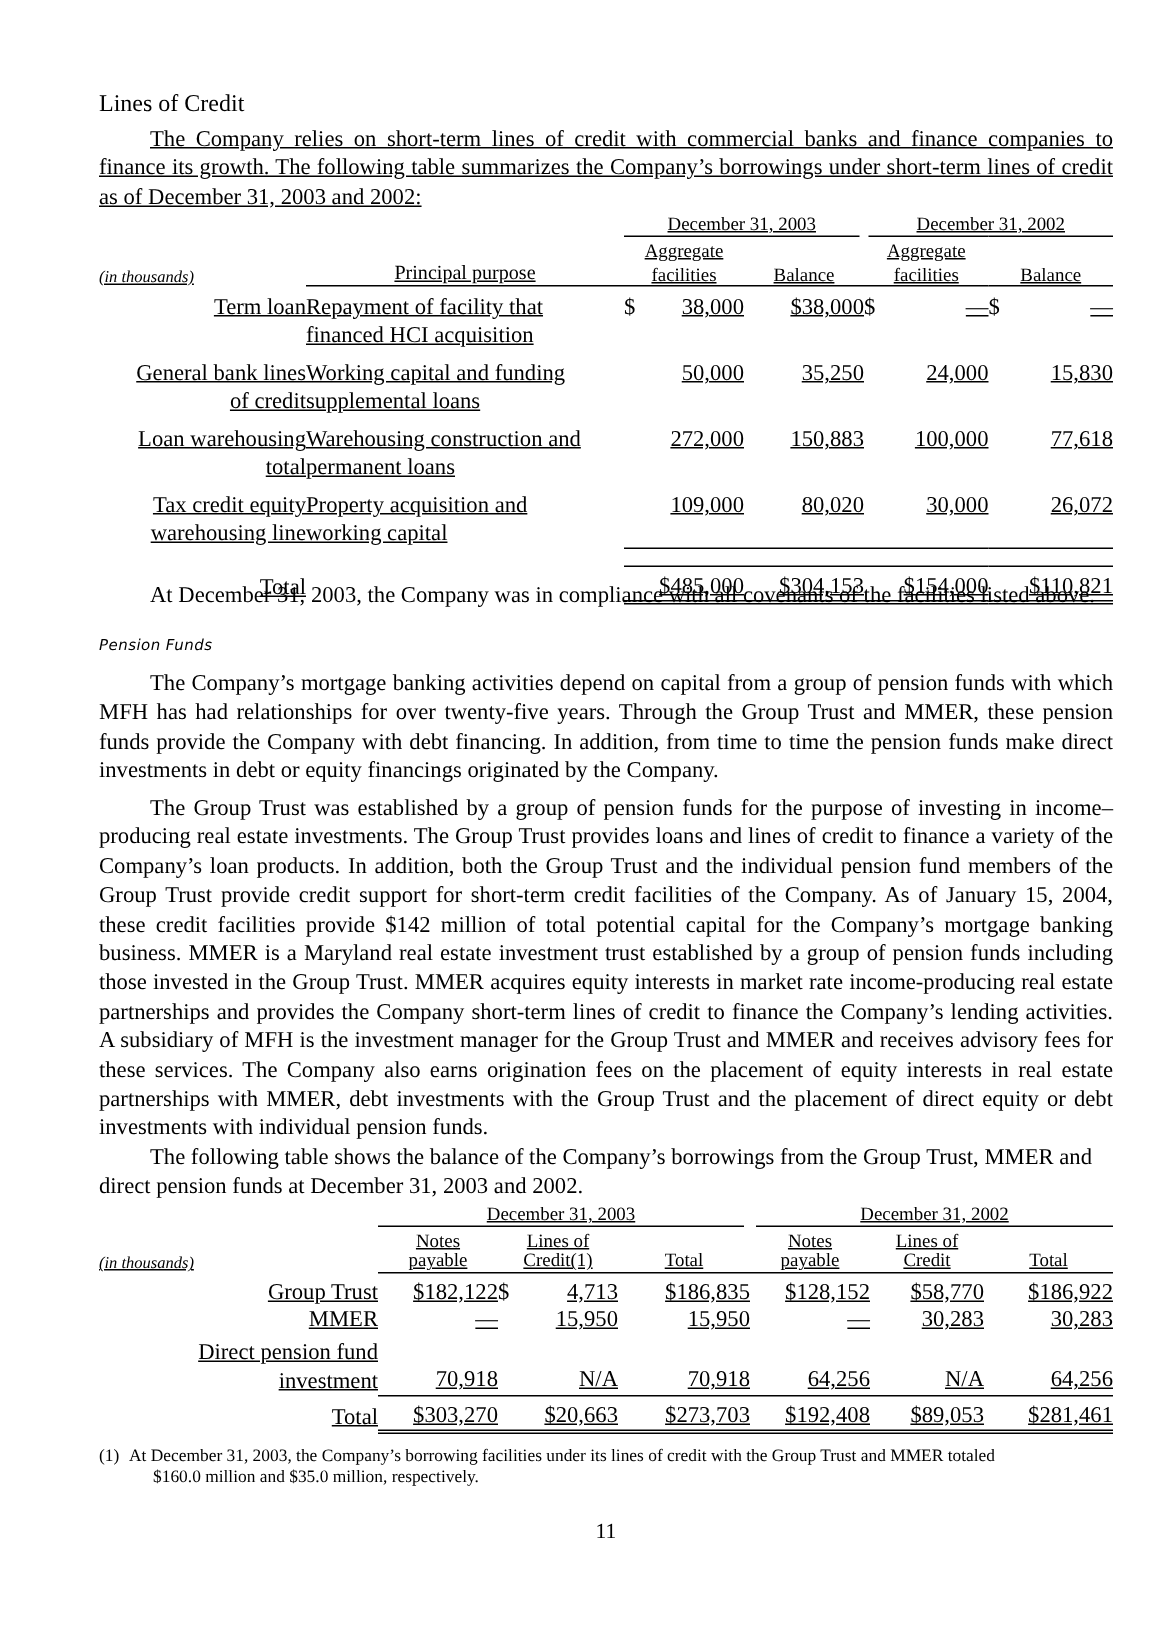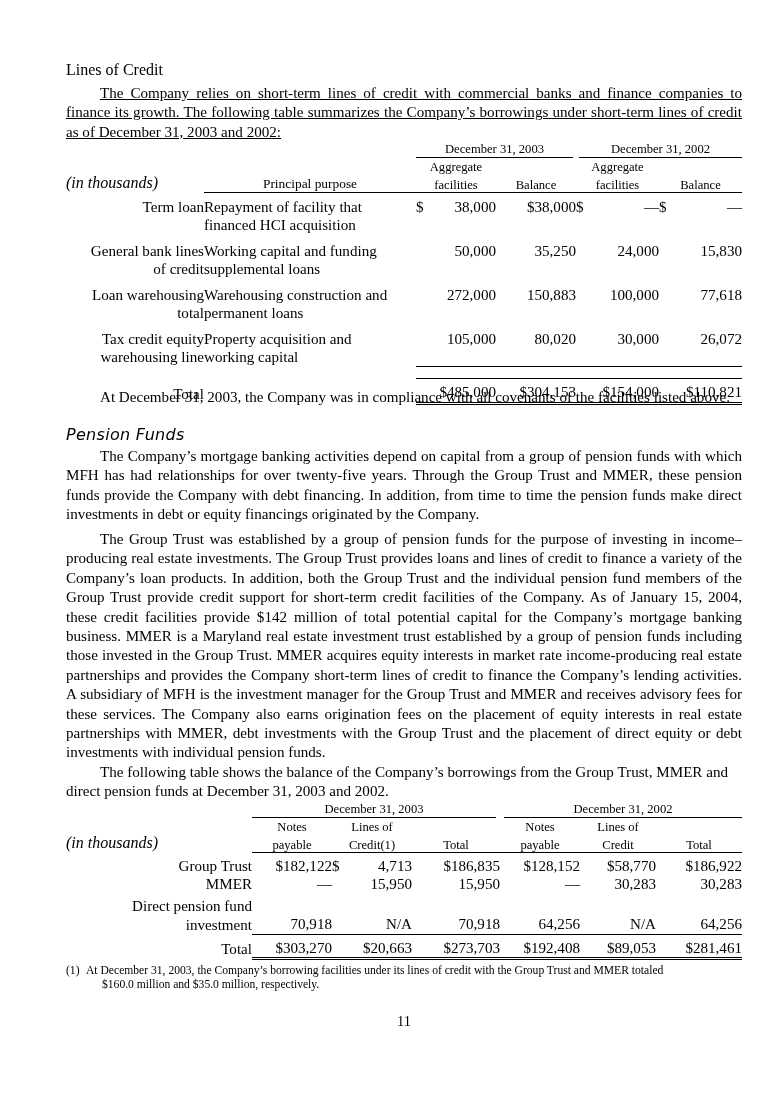--- a/index.html
+++ b/index.html
@@ -20,41 +20,42 @@
     left: 66px;
     top: 0;
     width: 676px;
     height: 1100px;
   }
 
   
   .section-heading {
     font-family: "DejaVu Sans", sans-serif;
     font-style: italic;
-    font-size: 16px;
+    font-size: 10px;
     letter-spacing: 0.3px;
     margin: 0;
   }
 
   
   p.body {
     font-size: 15.1px;
     line-height: 19.4px;
     text-align: justify;
     text-indent: 34px;
     margin: 0;
     hyphens: none;
   }
   p.body.nojust { text-align: left; }
 
   
   table.fin {
     border-collapse: collapse;
     font-size: 15.1px;
     width: 100%;
+    text-decoration: underline;
   }
   table.fin td, table.fin th {
     padding: 0;
     vertical-align: bottom;
     font-weight: normal;
   }
   .lbl {
     text-align: right;
     line-height: 18.5px;
     padding-right: 6px;
@@ -87,21 +88,21 @@
     text-align: center;
     font-size: 12.6px;
     line-height: 13.4px;
     padding-bottom: 1px;
   }
   .rule-bottom { border-bottom: 1.3px solid #000; }
 
   .inthousands {
     font-family: "Liberation Serif", serif;
     font-style: italic;
-    font-size: 16px;
+    font-size: 11px;
     text-align: left;
     padding-bottom: 1px;
   }
   .purphead {
     text-align: center;
     font-size: 13.4px;
     padding-bottom: 1px;
   }
 
   
@@ -252,21 +253,21 @@
             <td></td>
             <td></td>
       </tr>
       <tr class="spacer-row">
             <td colspan="6"></td>
           </tr>
 
       <tr>
         <td class="lbl">Tax credit equity</td>
         <td class="purp">Property acquisition and</td>
-        <td class="num"><span>105,000</span></td>
+        <td class="num"><span>109,000</span></td>
         <td class="num"><span>80,020</span></td>
         <td class="num"><span>30,000</span></td>
         <td class="num"><span>26,072</span></td>
       </tr>
       <tr>
         <td class="lbl">
               <span class="ind">warehousing line</span>
             </td>
         <td class="purp">working capital</td>
         <td></td>

